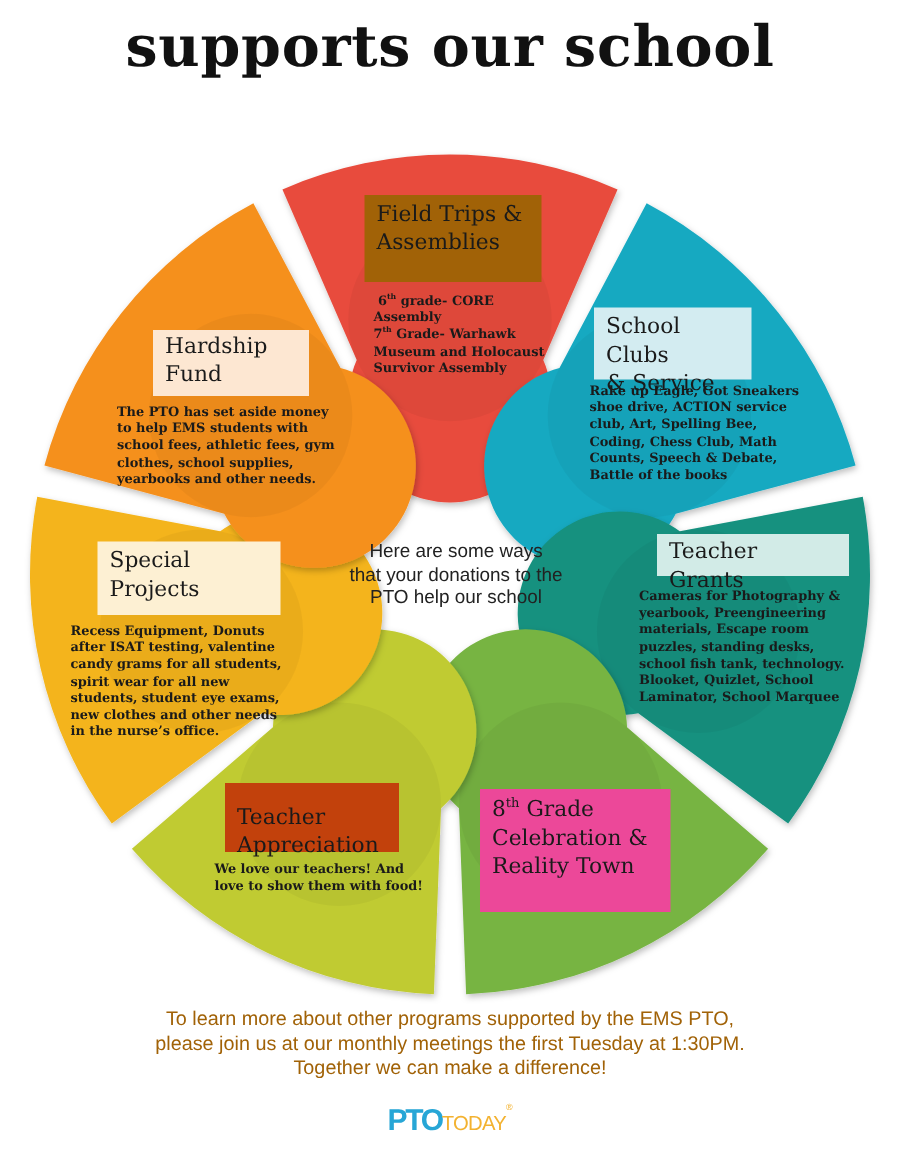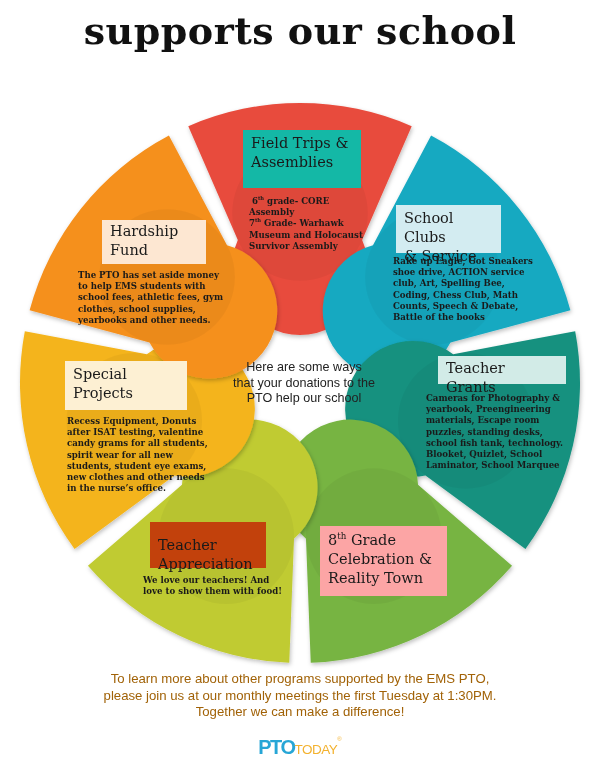--- a/index.html
+++ b/index.html
@@ -40,21 +40,21 @@
       <circle cx="373.7602356499849" cy="536.1647075434112" r="67.82621063861626" fill="#000" opacity="0.04"></circle>
       <path d="M294.0159814018399,538.7684071685363 L289.2514134554944,662.7936165949739 A280,280 0 0 1 87.9501760473552,565.8520499246655 L181.94632987182533,484.79850745307704 A67.82621063861626,67.82621063861626 0 1 1 294.0159814018399,538.7684071685363 Z" fill="#c0cb33" filter="url(#shadow)"></path>
       <circle cx="226.23976435001507" cy="536.1647075434112" r="67.82621063861626" fill="#000" opacity="0.04"></circle>
       <path d="M174.4843807316537,475.4415191896454 L74.54690785756463,549.0448832196118 A280,280 0 0 1 24.829608014666803,331.2191601590119 L146.80546260801611,354.1722553143312 A67.82621063861626,67.82621063861626 0 1 1 174.4843807316537,475.4415191896454 Z" fill="#f4b41a" filter="url(#shadow)"></path>
       <circle cx="134.26225492908998" cy="420.82855877257344" r="67.82621063861626" fill="#000" opacity="0.04"></circle>
       <path d="M149.46860142256514,342.5042817976084 L29.613179047854032,310.2609660815311 A280,280 0 0 1 168.91795759999377,135.5782989302616 L227.02320659943783,245.25388290271945 A67.82621063861626,67.82621063861626 0 1 1 149.46860142256514,342.5042817976084 Z" fill="#f5901f" filter="url(#shadow)"></path>
       <circle cx="167.08864798043493" cy="277.00673368401533" r="67.82621063861626" fill="#000" opacity="0.04"></circle>
     </g>
 </svg>
 
-<div class="petal-label" style="left:243px;top:130px;width:118px;height:58px;background:#14b8a6;">
+<div class="petal-label" style="left:243px;top:130px;width:118px;height:58px;background:#a16207;">
   <div>Field Trips &amp;</div>
   <div>Assemblies</div>
 </div>
 <div class="petal-body" style="left:249px;top:196px;width:120px;">
   <div>&nbsp;<span>6</span><sup>th</sup><span> grade- CORE</span></div>
   <div>Assembly</div>
   <div><span>7</span><sup>th</sup><span> Grade- Warhawk</span></div>
   <div>Museum and Holocaust</div>
   <div>Survivor Assembly</div>
 </div>
@@ -78,40 +78,40 @@
 <div class="petal-body" style="left:426px;top:393px;width:170px;">
   <div>Cameras for Photography &amp;</div>
   <div>yearbook, Preengineering</div>
   <div>materials, Escape room</div>
   <div>puzzles, standing desks,</div>
   <div>school fish tank, technology.</div>
   <div>Blooket, Quizlet, School</div>
   <div>Laminator, School Marquee</div>
 </div>
 
-<div class="petal-label" style="left:320px;top:526px;width:127px;height:70px;background:#fca5a5;padding-top:5px;">
+<div class="petal-label" style="left:320px;top:526px;width:127px;height:82px;background:#ec4899;padding-top:5px;">
   <div><span>8</span><sup>th</sup><span> Grade</span></div>
   <div>Celebration &amp;</div>
   <div>Reality Town</div>
 </div>
 
 <div class="petal-label" style="left:150px;top:522px;width:116px;height:46px;background:#c2410c;padding-top:14px;">
   <div>Teacher</div>
   <div>Appreciation</div>
 </div>
 <div class="petal-body" style="left:143px;top:575px;width:150px;">
   <div>We love our teachers! And</div>
   <div>love to show them with food!</div>
 </div>
 
 <div class="petal-label" style="left:65px;top:361px;width:122px;height:49px;background:#fdf0d3;">
   <div>Special</div>
   <div>Projects</div>
 </div>
-<div class="petal-body" style="left:47px;top:416px;width:160px;margin-left:20px;">
+<div class="petal-body" style="left:47px;top:416px;width:160px;">
   <div>Recess Equipment, Donuts</div>
   <div>after ISAT testing, valentine</div>
   <div>candy grams for all students,</div>
   <div>spirit wear for all new</div>
   <div>students, student eye exams,</div>
   <div>new clothes and other needs</div>
   <div>in the nurse’s office.</div>
 </div>
 
 <div class="petal-label" style="left:102px;top:220px;width:104px;height:44px;background:#fde7d2;padding-top:2px;">

